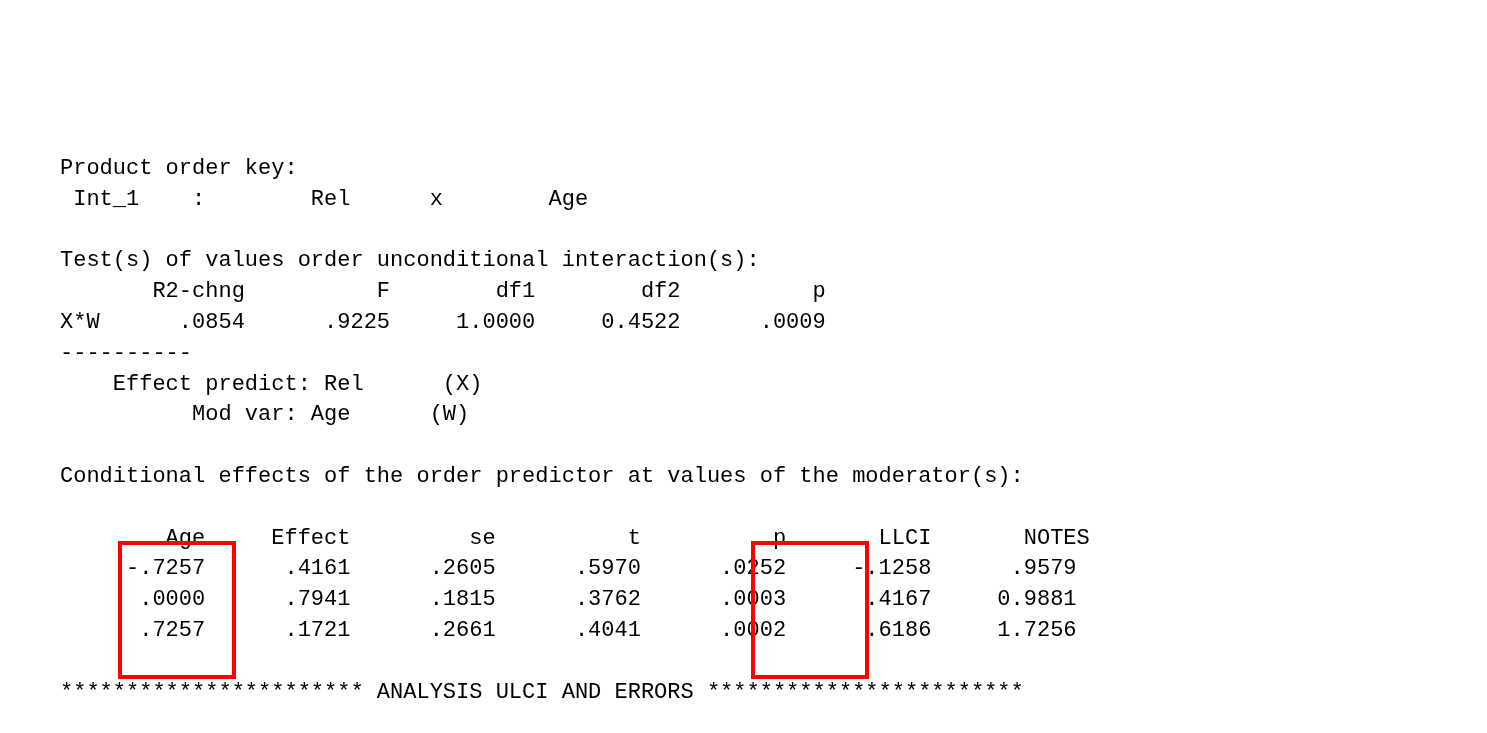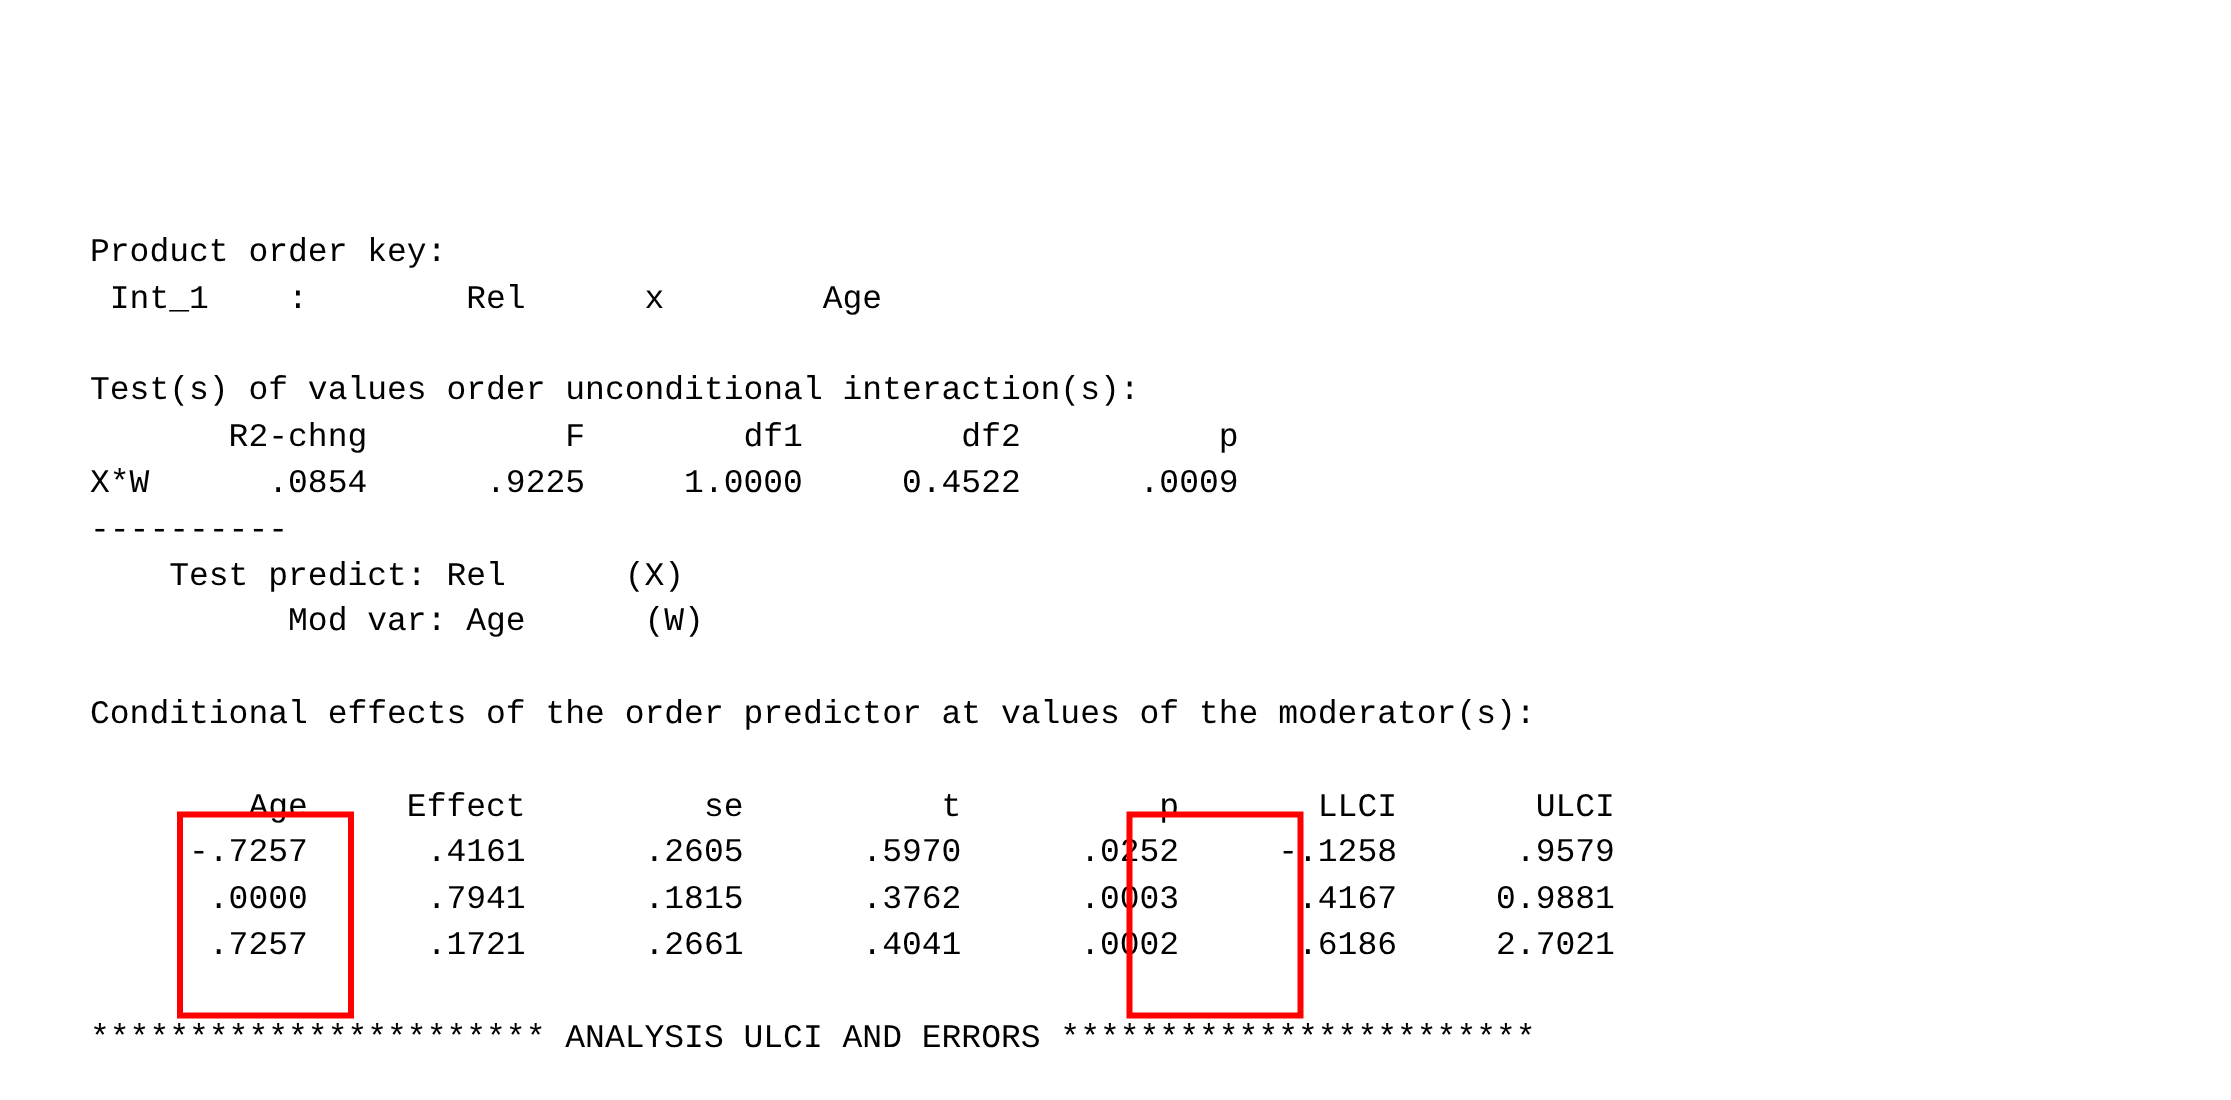--- a/index.html
+++ b/index.html
@@ -28,29 +28,29 @@
 
 
 <div class="page">
 <span>Product order key:</span>
 <span> Int_1    :        Rel      x        Age</span>
 
 <span>Test(s) of values order unconditional interaction(s):</span>
 <span>       R2-chng          F        df1        df2          p</span>
 <span>X*W      .0854      .9225     1.0000     0.4522      .0009</span>
 <span>----------</span>
-<span>    Test predict: Rel      (X)</span>
+<span>    Effect predict: Rel      (X)</span>
 <span>          Mod var: Age      (W)</span>
 
 <span>Conditional effects of the order predictor at values of the moderator(s):</span>
 
-<span>        Age     Effect         se          t          p       LLCI       ULCI</span>
+<span>        Age     Effect         se          t          p       LLCI       NOTES</span>
 <span>     -.7257      .4161      .2605      .5970      .0252     -.1258      .9579</span>
 <span>      .0000      .7941      .1815      .3762      .0003      .4167     0.9881</span>
-<span>      .7257      .1721      .2661      .4041      .0002      .6186     2.7021</span>
+<span>      .7257      .1721      .2661      .4041      .0002      .6186     1.7256</span>
 
 <span>*********************** ANALYSIS ULCI AND ERRORS ************************</span>
 
 
 
 <div class="box" style="left:118px; top:418px; width:110px; height:130px;"></div>
 <div class="box" style="left:751px; top:418px; width:110px; height:130px;"></div>
 </div>
 
 

